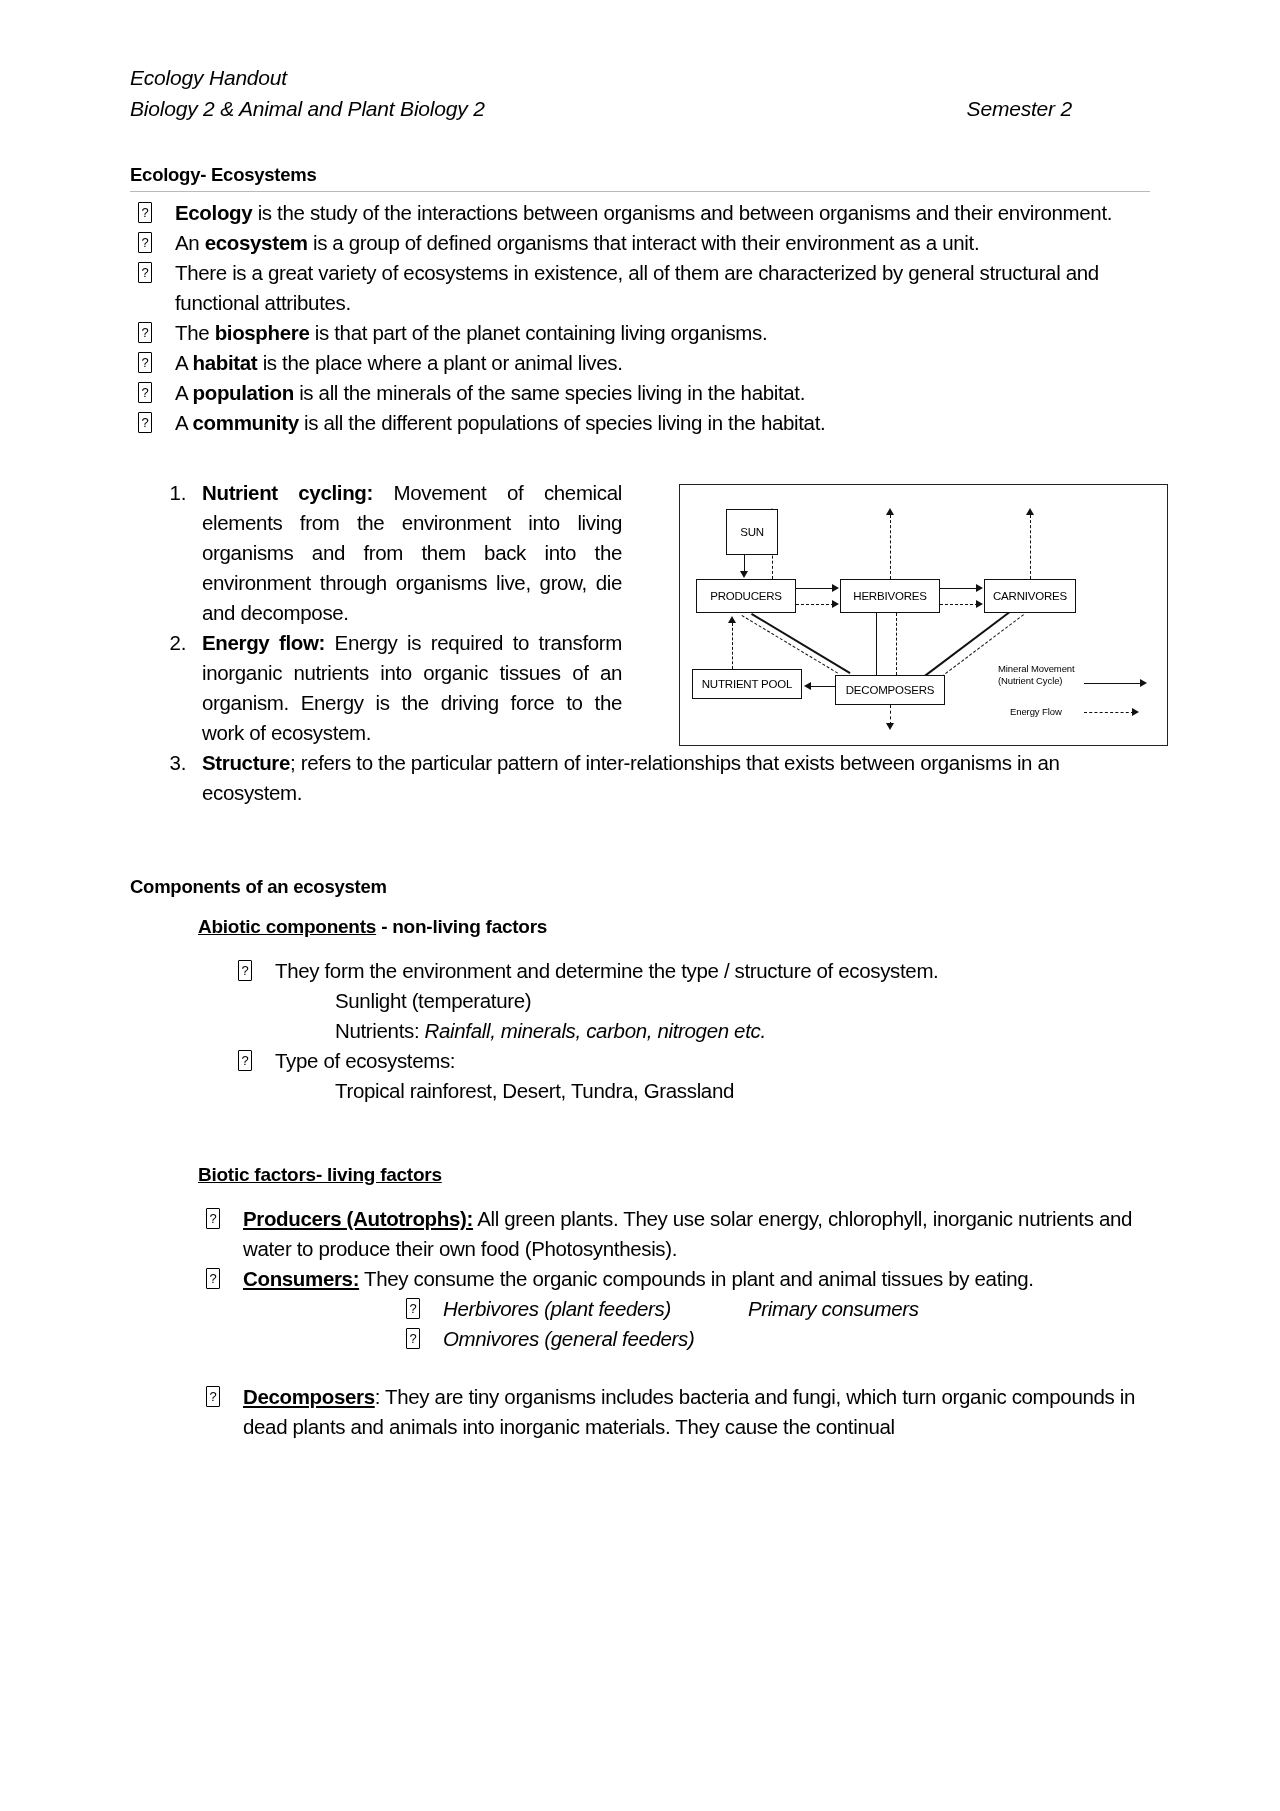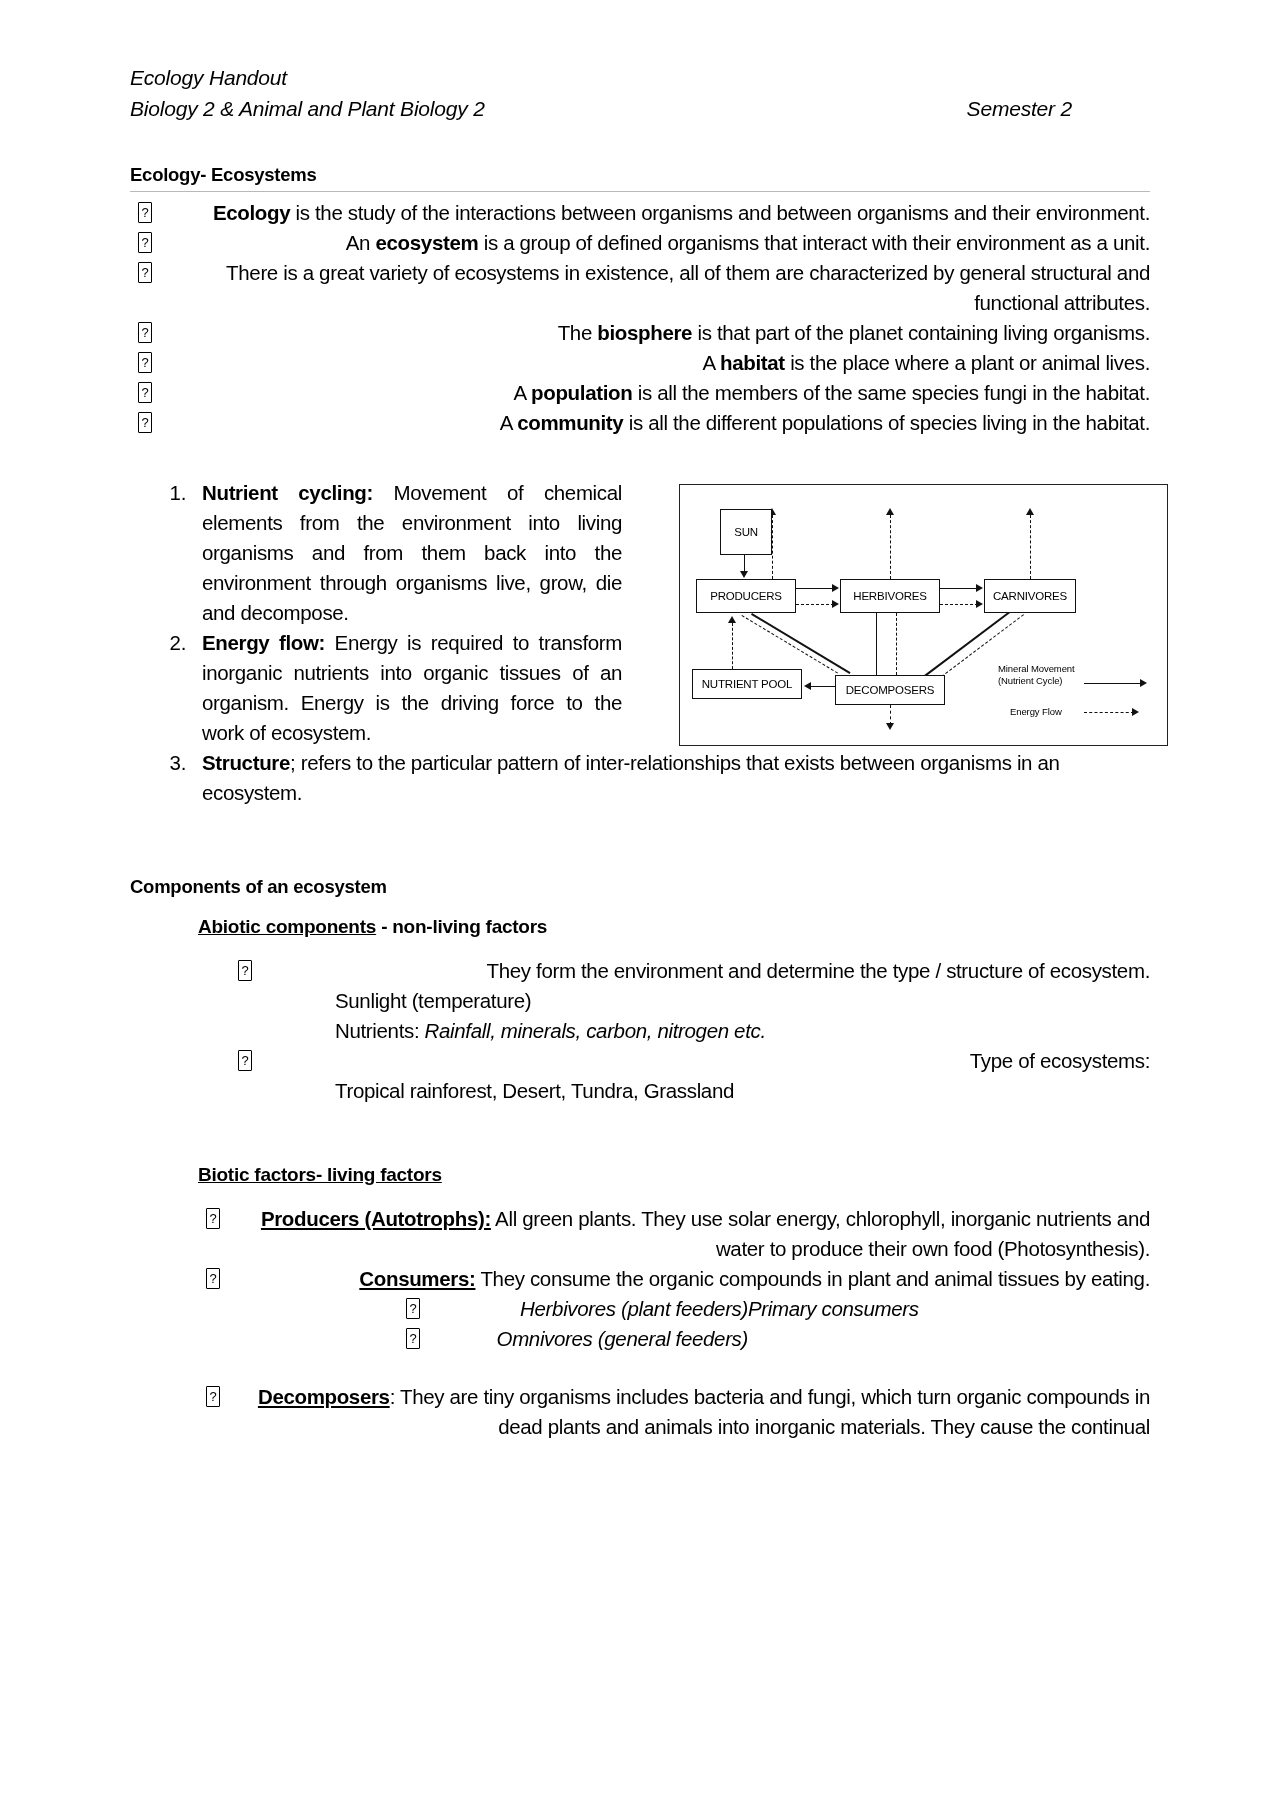--- a/index.html
+++ b/index.html
@@ -62,21 +62,20 @@
   
   ul.tofu {
     list-style: none;
     margin: 0;
     padding: 0;
   }
   ul.tofu > li {
     position: relative;
     padding-left: 45px;
     margin-bottom: 0px;
-    text-align: right;
   }
   .tofu-box {
     position: absolute;
     left: 8px;
     top: 4px;
     display: inline-block;
     width: 12px;
     height: 19px;
     border: 1.6px solid #000;
     border-radius: 1px;
@@ -219,37 +218,37 @@
     <li>
       <span class="tofu-box"></span>
       <span>The </span><b>biosphere</b><span> is that part of the planet containing living organisms.</span>
     </li>
     <li>
       <span class="tofu-box"></span>
       <span>A </span><b>habitat</b><span> is the place where a plant or animal lives.</span>
     </li>
     <li>
       <span class="tofu-box"></span>
-      <span>A </span><b>population</b><span> is all the members of the same species fungi in the habitat.</span>
+      <span>A </span><b>population</b><span> is all the minerals of the same species living in the habitat.</span>
     </li>
     <li>
       <span class="tofu-box"></span>
       <span>A </span><b>community</b><span> is all the different populations of species living in the habitat.</span>
     </li>
   </ul>
 
   <div class="spacer-lg"></div>
 
 
   <div class="principles-wrap">
 
     <div class="figure">
       <div class="fig-inner">
 
-        <div class="fbox" style="left:40px; top:24px; width:52px; height:46px;">SUN</div>
+        <div class="fbox" style="left:46px; top:24px; width:52px; height:46px;">SUN</div>
 
         <div class="fbox" style="left:16px; top:94px; width:100px; height:34px;">PRODUCERS</div>
 
         <div class="fbox" style="left:160px; top:94px; width:100px; height:34px;">HERBIVORES</div>
 
         <div class="fbox" style="left:304px; top:94px; width:92px; height:34px;">CARNIVORES</div>
 
         <div class="fbox" style="left:12px; top:184px; width:110px; height:30px;">NUTRIENT POOL</div>
 
         <div class="fbox" style="left:155px; top:190px; width:110px; height:30px;">DECOMPOSERS</div>

